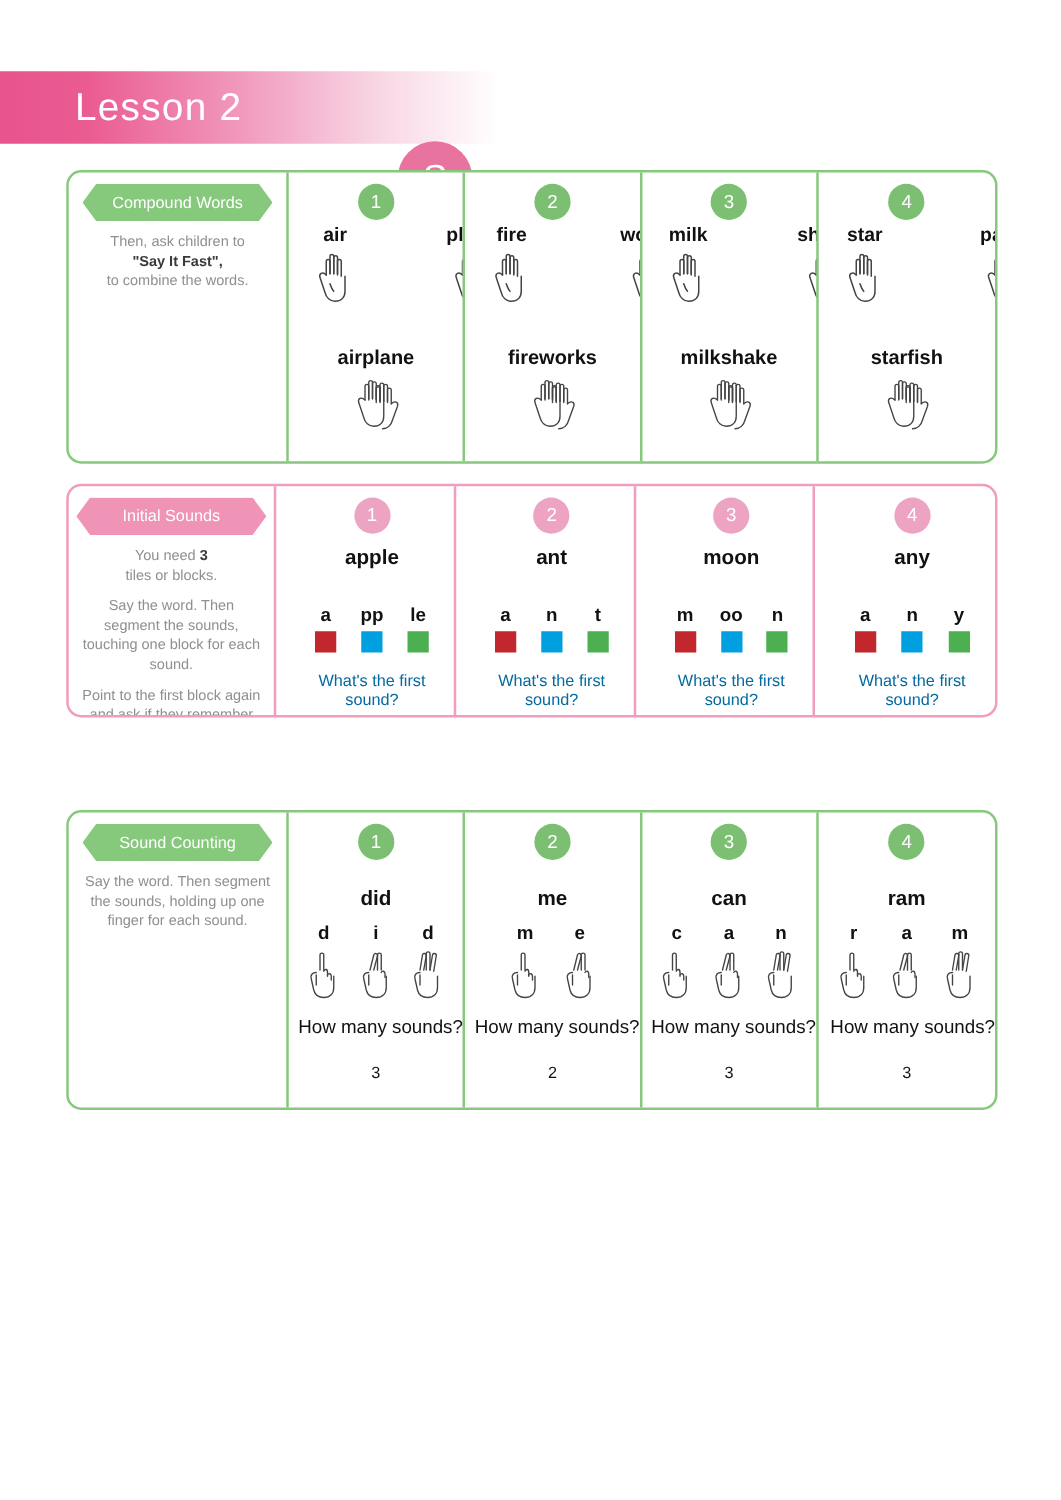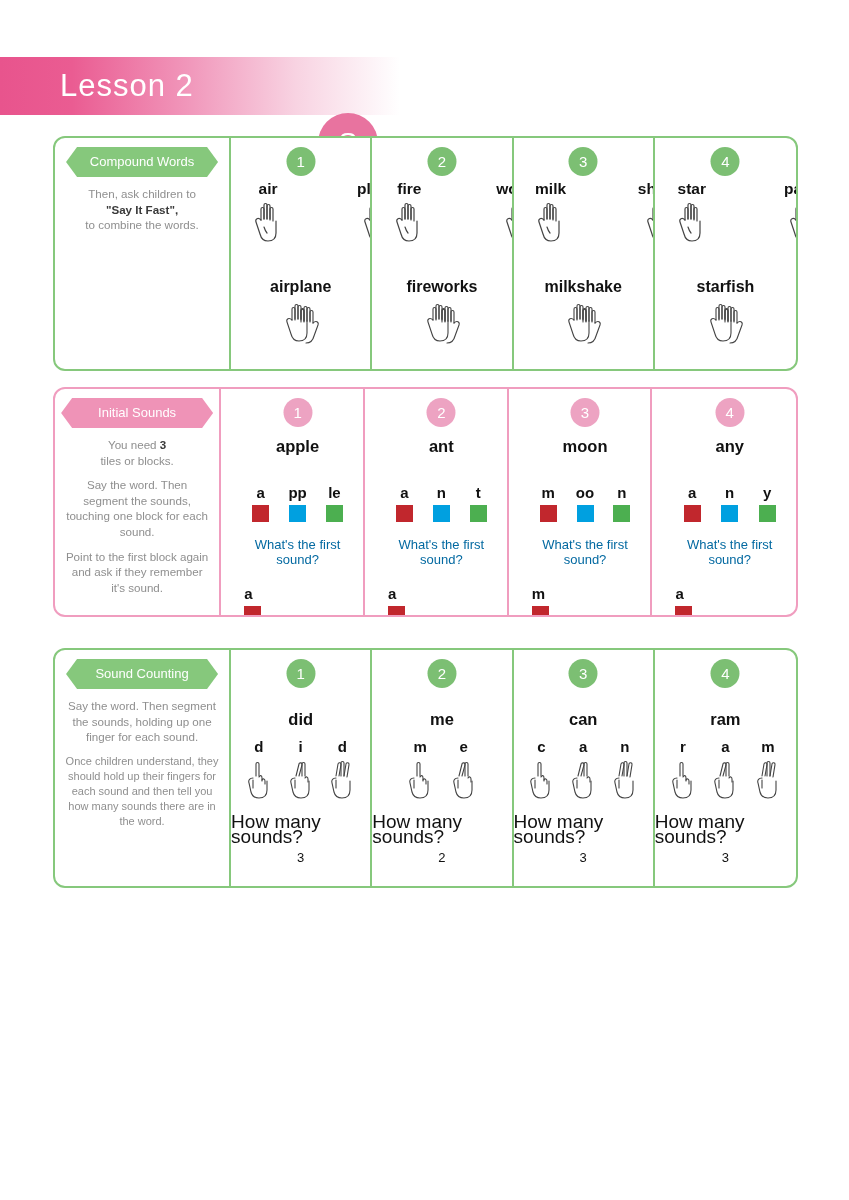--- a/index.html
+++ b/index.html
@@ -24,21 +24,21 @@
     background:#e8739f;color:#fff;font-size:29px;text-align:center;line-height:60px;
   }
   
   .section{
     position:absolute;left:53px;width:745px;box-sizing:border-box;
     border:2px solid #86c87c;border-radius:12px;background:#fff;
     display:flex;
   }
   .section.pink{border-color:#f09dbf;}
   .sec1{top:136px;height:235px;}
-  .sec2{top:387px;height:230px;gap:11px;}
+  .sec2{top:387px;height:187px;gap:11px;}
   .sec3{top:648px;height:240px;}
 
   .col{
     box-sizing:border-box;border-right:2px solid #86c87c;
     position:relative;overflow:hidden;
   }
   .section.pink .col{border-right-color:#f09dbf;}
   .col:last-child{border-right:none;}
   .col-info{width:177px;padding:1px 6px;}
   .col-card{width:142px;}
@@ -102,22 +102,22 @@
   
   .sc-word{
     position:absolute;top:44px;left:0;width:100%;text-align:center;
     font-size:16.5px;font-weight:bold;color:#111;margin-top:16px;
   }
   .sc-graph{position:absolute;top:88px;left:0;width:100%;
     display:flex;justify-content:space-around;padding:0 7px;box-sizing:border-box;}
   .sc-cell{text-align:center;width:40px;}
   .sc-letter{font-size:15px;font-weight:bold;color:#111;line-height:18px;}
   .sc-q{
-    position:absolute;top:164px;left:0;width:100%;text-align:left;
-    font-size:19px;color:#111;line-height:15px;
+    position:absolute;top:164px;left:0;width:100%;text-align:right;
+    font-size:15px;color:#111;line-height:15px;
   }
   .sc-count{
     position:absolute;top:200px;left:0;width:100%;text-align:center;
     font-size:13px;color:#111;
   }
 </style>
 </head>
 <body>
 
 <div class="header-wrap">
@@ -438,21 +438,20 @@
       <div class="is-letter">a</div>
       <span class="sq" style="background:#c1272d"></span>
     </div>
   </div>
 </div>
 
 <div class="section sec3">
   <div class="col col-info">
     <div class="ribbon">Sound Counting</div>
     <div class="info-text">Say the word. Then segment the sounds, holding up one finger for each sound.</div>
-    <div class="info-text small">Once children understand, they should hold up their fingers for each sound and then tell you how many sounds there are in the word.</div>
   </div>
 
   <div class="col col-card">
     <div class="num">1</div>
     <div class="sc-word">did</div>
     <div class="sc-graph">
       <div class="sc-cell">
         <div class="sc-letter">d</div>
         <svg class="hand" width="28" height="42" viewBox="0 0 28 42">
             <g fill="none" stroke="#444" stroke-width="1.1" stroke-linecap="round">

